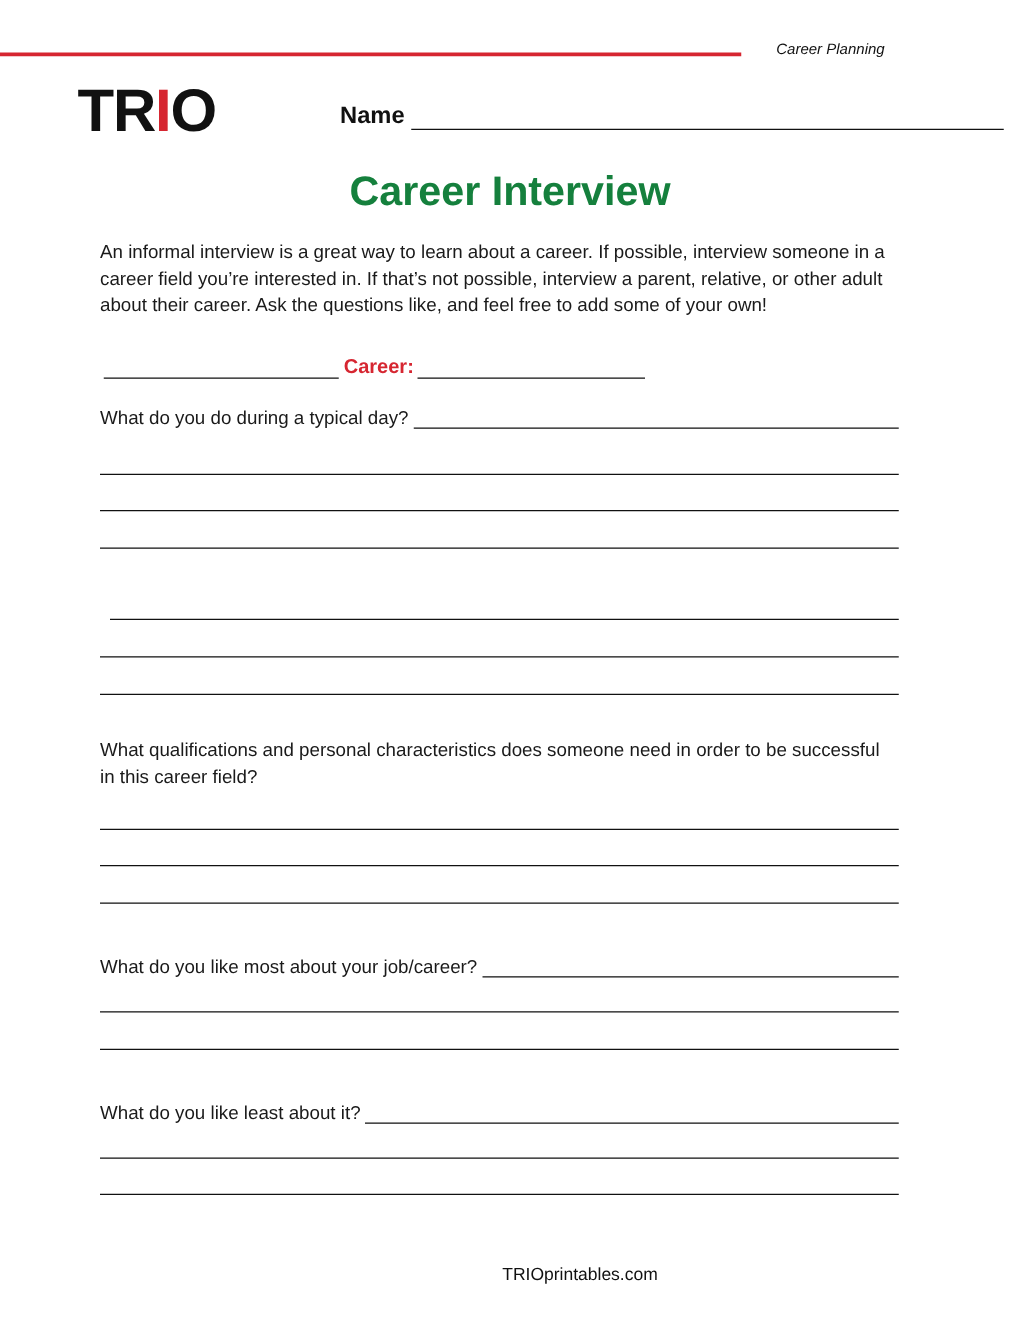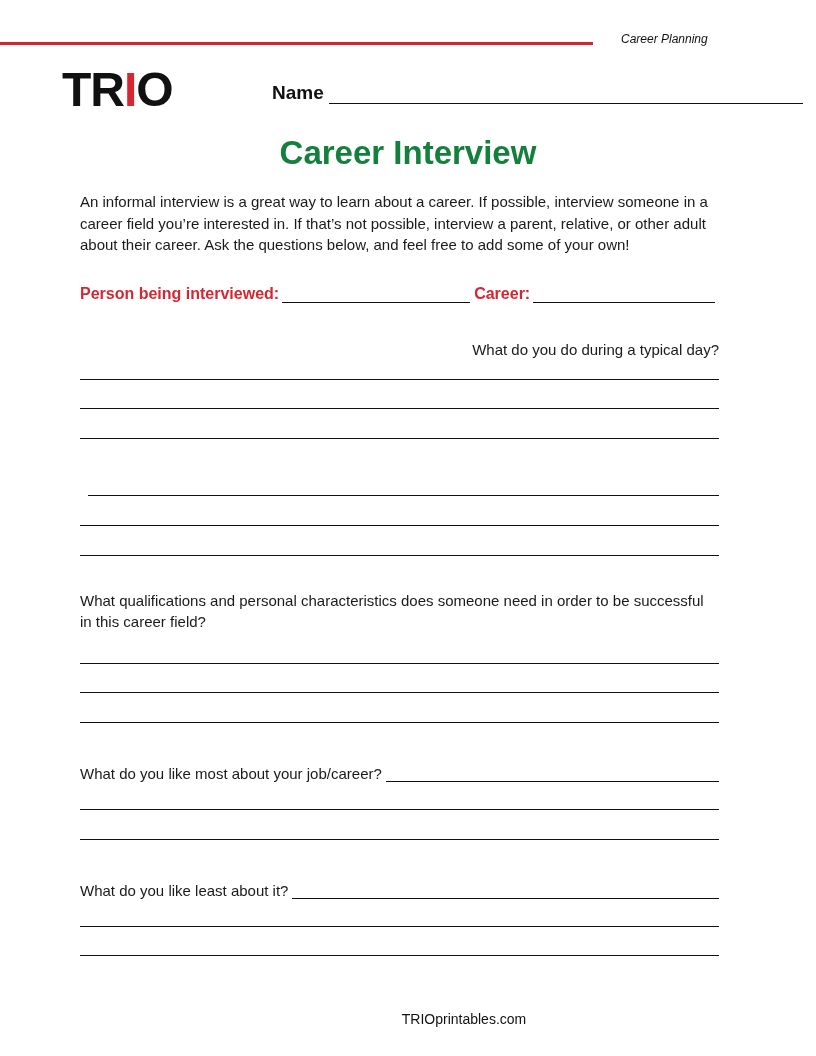--- a/index.html
+++ b/index.html
@@ -33,30 +33,29 @@
 
 <div class="logo"><span>TR</span><span class="accent">I</span><span>O</span></div>
 
 <div class="name-row">
   <span class="name-label">Name</span>
   <span class="name-line"></span>
 </div>
 
 <div class="title">Career Interview</div>
 
-<div class="intro">An informal interview is a great way to learn about a career. If possible, interview someone in a career field you’re interested in. If that’s not possible, interview a parent, relative, or other adult about their career. Ask the questions below, and feel free to add some of your own!</div>
+<div class="intro">An informal interview is a great way to learn about a career. If possible, interview someone in a career field you’re interested in. If that’s not possible, interview a parent, relative, or other adult about their career. Ask the questions like, and feel free to add some of your own!</div>
 
 <div class="person-row">
-  <span>Person being interviewed:</span>
   <span class="line" style="width:188px;margin-left:3px;"></span>
   <span style="margin-left:4px;">Career:</span>
   <span class="line" style="width:182px;margin-left:3px;"></span>
 </div>
 
-<div class="q q-inline" style="top:341px;flex-direction:column;">
+<div class="q q-inline" style="top:326px;">
   <span>What do you do during a typical day?</span>
   <span class="fill"></span>
 </div>
 <div class="rule" style="top:379px;"></div>
 <div class="rule" style="top:408px;"></div>
 <div class="rule" style="top:438px;"></div>
 
 <div class="q q-inline" style="top:481px;">
   <span class="fill" style="margin-left:8px;"></span>
 </div>

